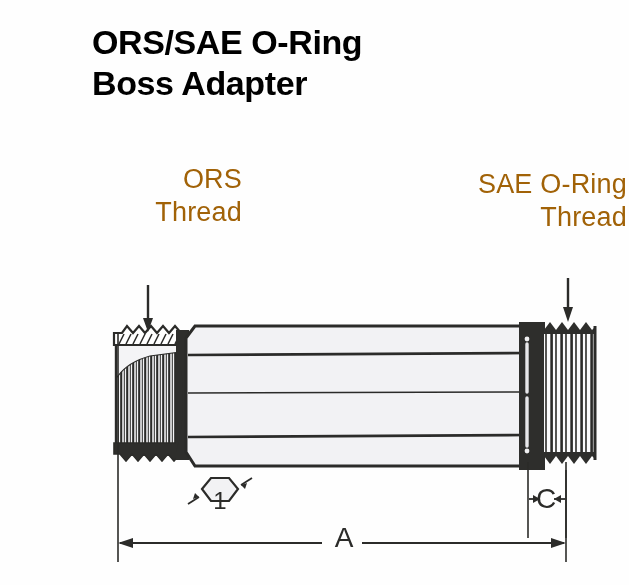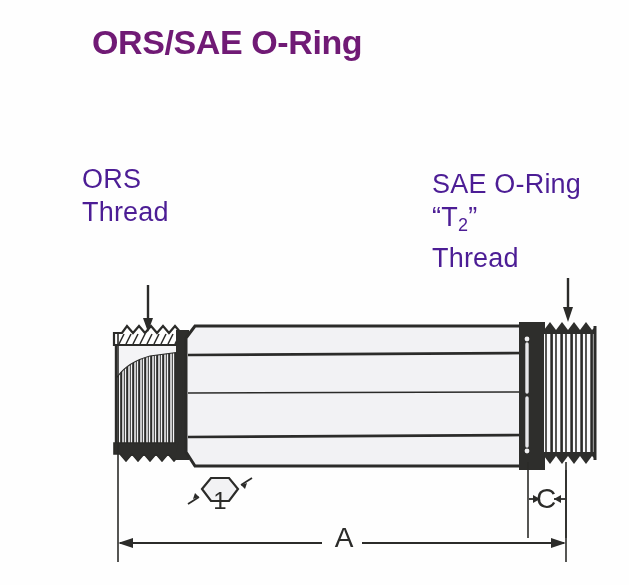--- a/index.html
+++ b/index.html
@@ -8,27 +8,27 @@
     font-family:"Liberation Sans", sans-serif;
     color:#2f2f2d;
     -webkit-font-smoothing:antialiased;
   }
   #sheet{position:absolute;left:0;top:0;width:629px;height:585px;background:#fefefe;}
 
   
   #title{
     position:absolute;left:92px;top:22px;width:470px;
     font-size:34px;line-height:41px;font-weight:bold;
-    letter-spacing:-0.4px;color:#701a75;
+    letter-spacing:-0.4px;color:#000000;
   }
   #title .l2{display:block;}
 
   
   .callout{
-    position:absolute;text-align:left;color:#4c1d95;
+    position:absolute;text-align:right;color:#a16207;
     font-size:27px;line-height:33px;font-weight:400;
     letter-spacing:0.2px;white-space:nowrap;
   }
   .callout .sub{font-size:18px;vertical-align:-5px;}
   #ors-label{left:82px;top:163px;width:160px;}
   #sae-label{left:432px;top:152px;width:195px;margin-top:16px;}
 
   
   #draw{position:absolute;left:0;top:0;width:629px;height:585px;}
 
@@ -44,32 +44,30 @@
     font-size:24px;line-height:26px;text-align:center;color:#2b2b29;
   }
 </style>
 </head>
 <body>
 
 <div id="sheet">
 
   <div id="title">
     <span>ORS/SAE O-Ring</span>
+    <span class="l2">Boss Adapter</span>
   </div>
 
   <div id="ors-label" class="callout">
     <div>ORS</div>
     <div>Thread</div>
   </div>
 
   <div id="sae-label" class="callout">
     <div>SAE O-Ring</div>
-    <div>
-      <span>“</span><span>T</span><span class="sub">2</span><span>”</span>
-    </div>
     <div>Thread</div>
   </div>
 
   <svg id="draw" viewBox="0 0 629 585">
     <defs>
 
       <pattern id="threadV" width="6" height="10" patternUnits="userSpaceOnUse">
         <rect width="6" height="10" fill="#f4f4f6"></rect>
         <path d="M1.2 0 L1.2 10" stroke="#2b2b29" stroke-width="2.1"></path>
         <path d="M4.3 0 L4.3 10" stroke="#2b2b29" stroke-width="1.0"></path>

